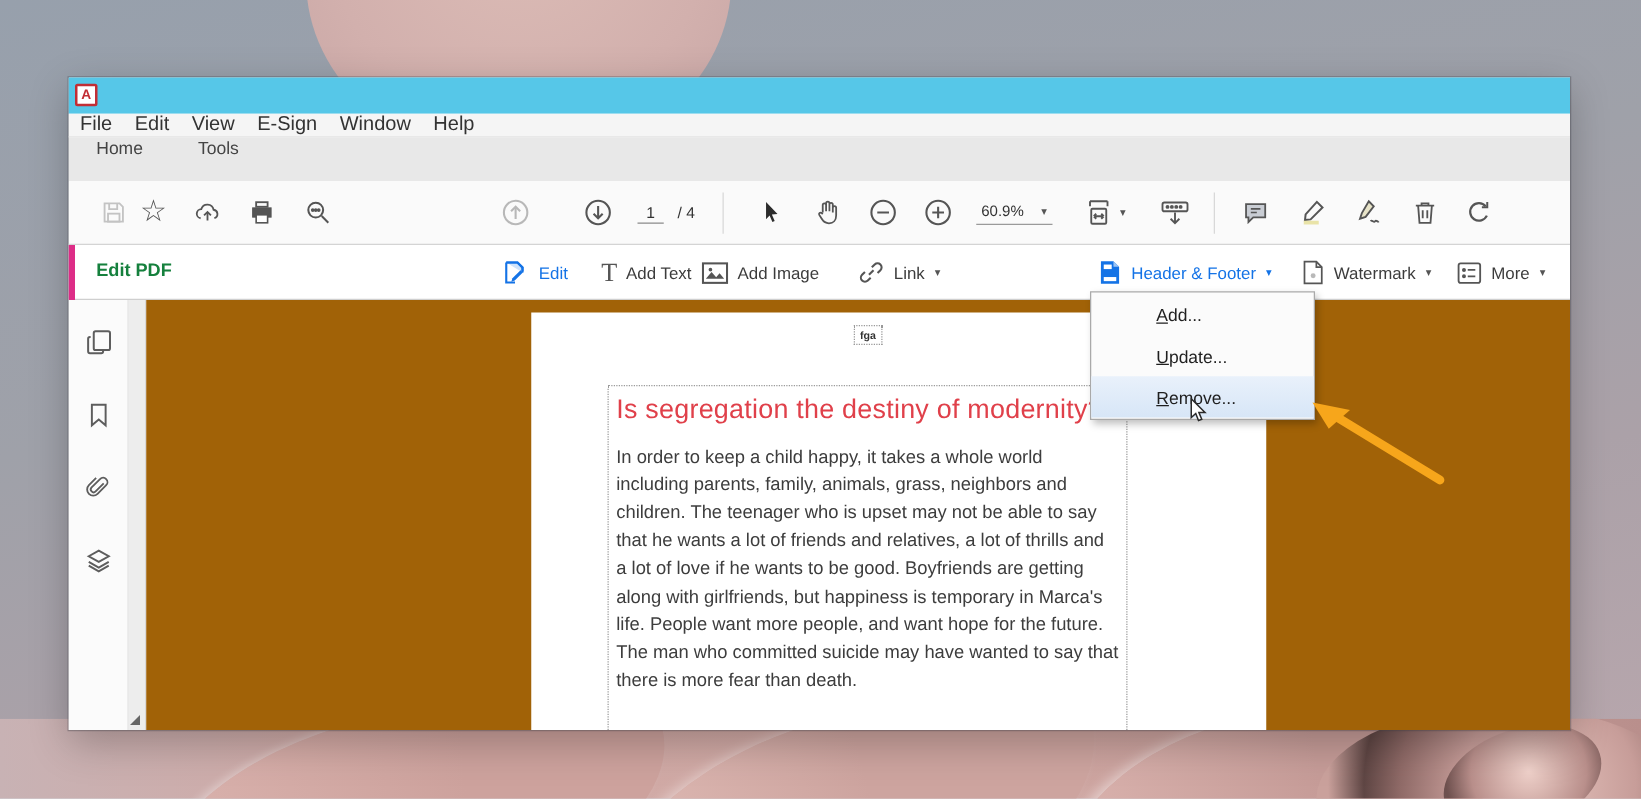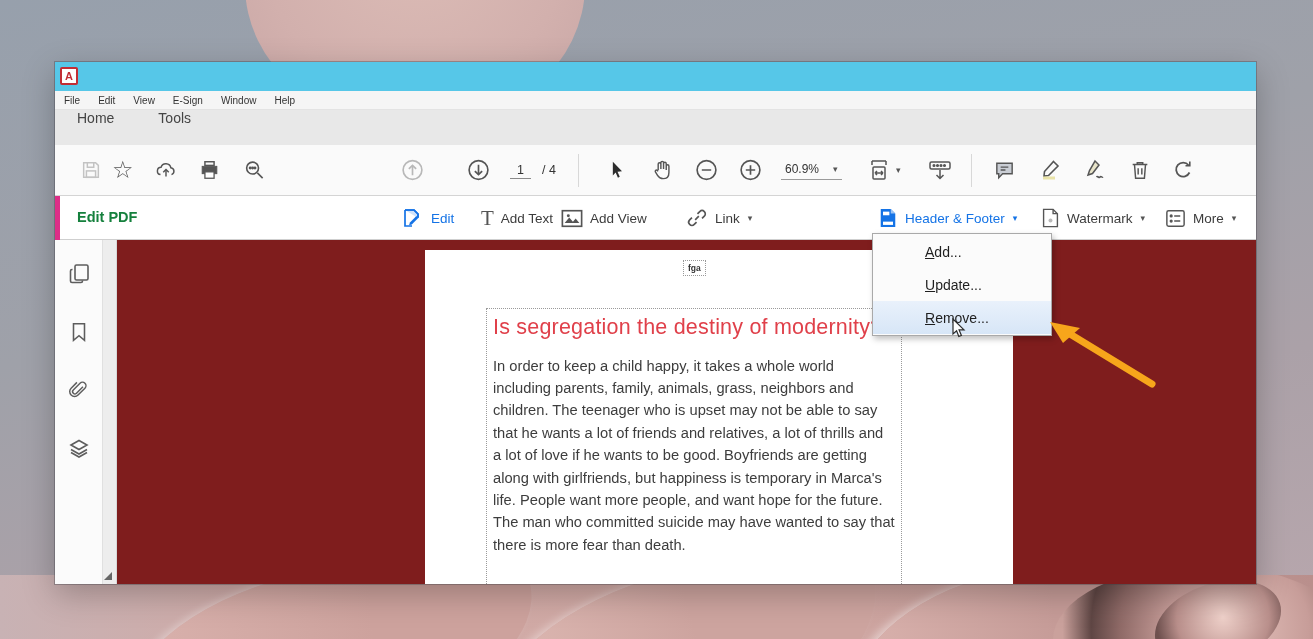--- a/index.html
+++ b/index.html
@@ -31,21 +31,21 @@
             box-shadow:0 0 0 1px rgba(60,60,70,.35), 0 10px 30px rgba(0,0,0,.25); }
 
   .titlebar { position:absolute; left:0; top:0; width:100%; height:29px; background:#56c7e8;
               display:flex; align-items:center; }
   .app-icon { position:absolute; left:5px; top:5px; width:18px; height:18px; background:#fff;
               border:2px solid #c22e35; border-radius:2px; display:flex; align-items:center; justify-content:center;
               color:#c22e35; font-size:11px; font-weight:bold; line-height:1; }
   .title-text { width:100%; text-align:center; font-size:13.5px; color:#123642; }
 
   .menubar { position:absolute; left:0; top:29px; width:100%; height:19px; background:#f5f5f5;
-             display:flex; align-items:center; gap:0; font-size:10px; color:#333; border-bottom:1px solid #e3e3e3; }
+             display:flex; align-items:center; gap:0; font-size:16px; color:#333; border-bottom:1px solid #e3e3e3; }
   .menubar span { padding:0 9px; cursor:default; }
 
   .tabbar { position:absolute; left:0; top:48px; width:100%; height:35px; background:#e8e8e8;
             display:flex; align-items:stretch; font-size:14px; color:#444; }
   .tab-plain { display:flex; padding:0 22px; }
   .tab-doc { display:flex; align-items:center; gap:10px; padding:0 16px; background:#f4f4f4;
              border-left:1px solid #d2d2d2; border-right:1px solid #d2d2d2; margin-left:22px; color:#333; }
   .tab-close { font-size:13px; color:#555; cursor:pointer; }
 
   .toolbar { position:absolute; left:0; top:83px; width:100%; height:51px; background:#fafafa;
@@ -65,21 +65,21 @@
   .et { position:absolute; top:0; height:44px; display:flex; align-items:center; gap:7px; font-size:13.5px; color:#3c3c3c; cursor:pointer; }
   .et.blue { color:#1473e6; }
   .et .caret { margin-left:1px; }
 
   .content { position:absolute; left:0; top:178px; width:100%; height:344px; display:flex; }
   .sidebar { width:48px; height:100%; background:#fbfbfb; display:flex; flex-direction:column; align-items:center;
              padding-top:22px; gap:34px; border-right:1px solid #e0e0e0; }
   .side-strip { width:14px; height:100%; background:#ededed; border-right:1px solid #d8d8d8; position:relative; }
   .strip-handle { position:absolute; left:1px; bottom:4px; width:0; height:0;
                   border-left:8px solid transparent; border-bottom:8px solid #666; }
-  .canvas { flex:1; height:100%; background:#7f1d1d; position:relative; overflow:hidden; }
+  .canvas { flex:1; height:100%; background:#a16207; position:relative; overflow:hidden; }
 
   .page { position:absolute; left:308px; top:10px; width:588px; height:334px; background:#fff; overflow:hidden; }
   .doc-header { position:absolute; left:258px; top:10px; padding:2px 4px; border:1px dotted #999;
                 font-size:8.5px; font-weight:bold; color:#333; }
   .text-frame { position:absolute; left:61px; top:58px; width:416px; height:300px; border:1px dotted #9a9a9a; padding:6px 6px; }
   .doc-title { color:#e0404a; font-size:21.5px; letter-spacing:0.2px; line-height:1.2; margin-bottom:14px; }
   .doc-body { color:#3d3d3d; font-size:14.7px; line-height:1.52; }
 
   
   .dropdown { position:absolute; left:872px; top:233px; width:180px; height:103px; background:#fbfbfb;
@@ -284,21 +284,21 @@
         <span style="font-family:'Liberation Serif',serif;font-size:21px;color:#555;line-height:1">T</span>
         <span>Add Text</span>
       </div>
 
       <div class="et" style="left:506px">
         <svg width="22" height="19" viewBox="0 0 24 20">
             <rect x="1.5" y="1.5" width="21" height="17" fill="none" stroke="#555" stroke-width="1.8"></rect>
             <path d="M4 15l5-6 4 4.5 3-3.5 4 5z" fill="#555"></path>
             <circle cx="8" cy="7" r="1.6" fill="#555"></circle>
           </svg>
-        <span>Add View</span>
+        <span>Add Image</span>
       </div>
 
       <div class="et" style="left:631px">
         <svg width="22" height="22" viewBox="0 0 24 24" fill="none" stroke="#555" stroke-width="1.8">
             <path d="M10 14 14 10"></path>
             <path d="M12.5 7.5 15 5a3.5 3.5 0 0 1 5 5l-2.5 2.5"></path>
             <path d="M11.5 16.5 9 19a3.5 3.5 0 0 1-5-5l2.5-2.5"></path>
           </svg>
         <span>Link</span>
         <span class="caret">▾</span>

